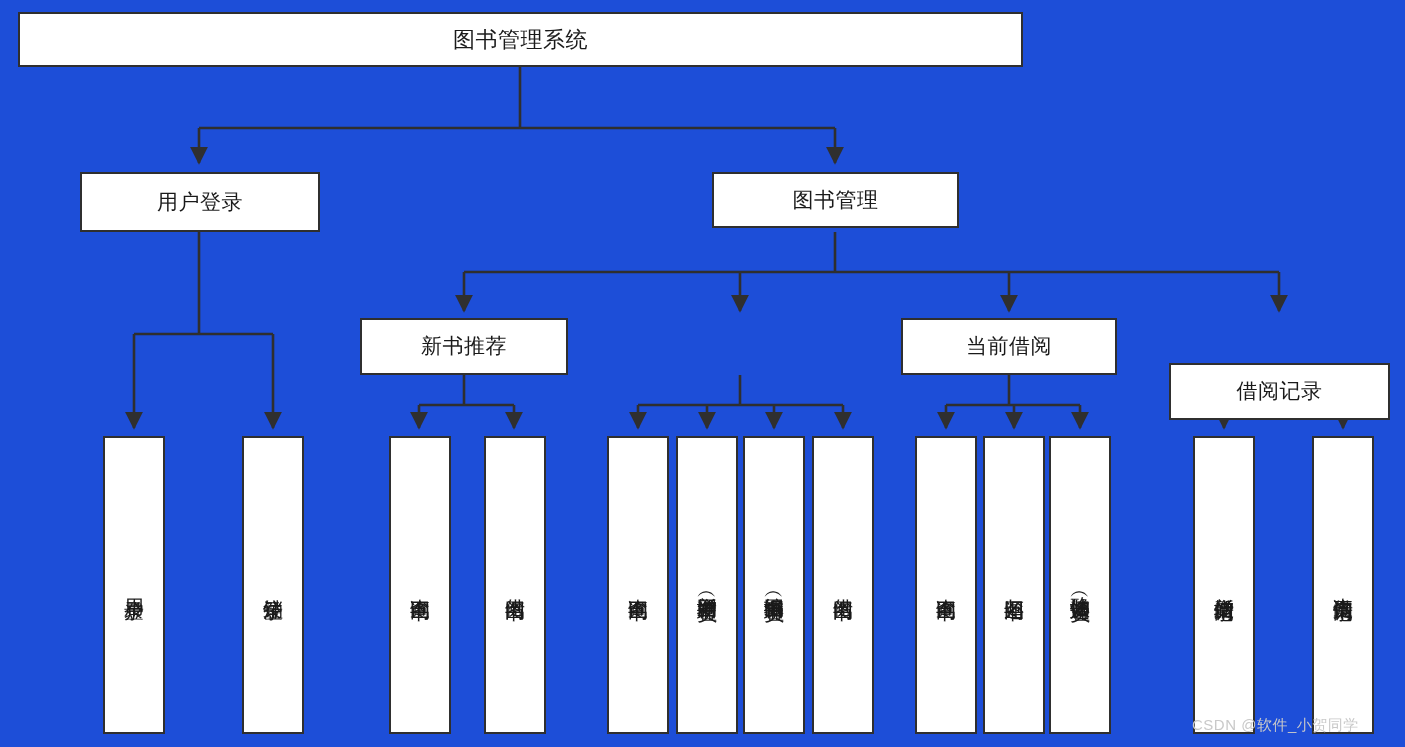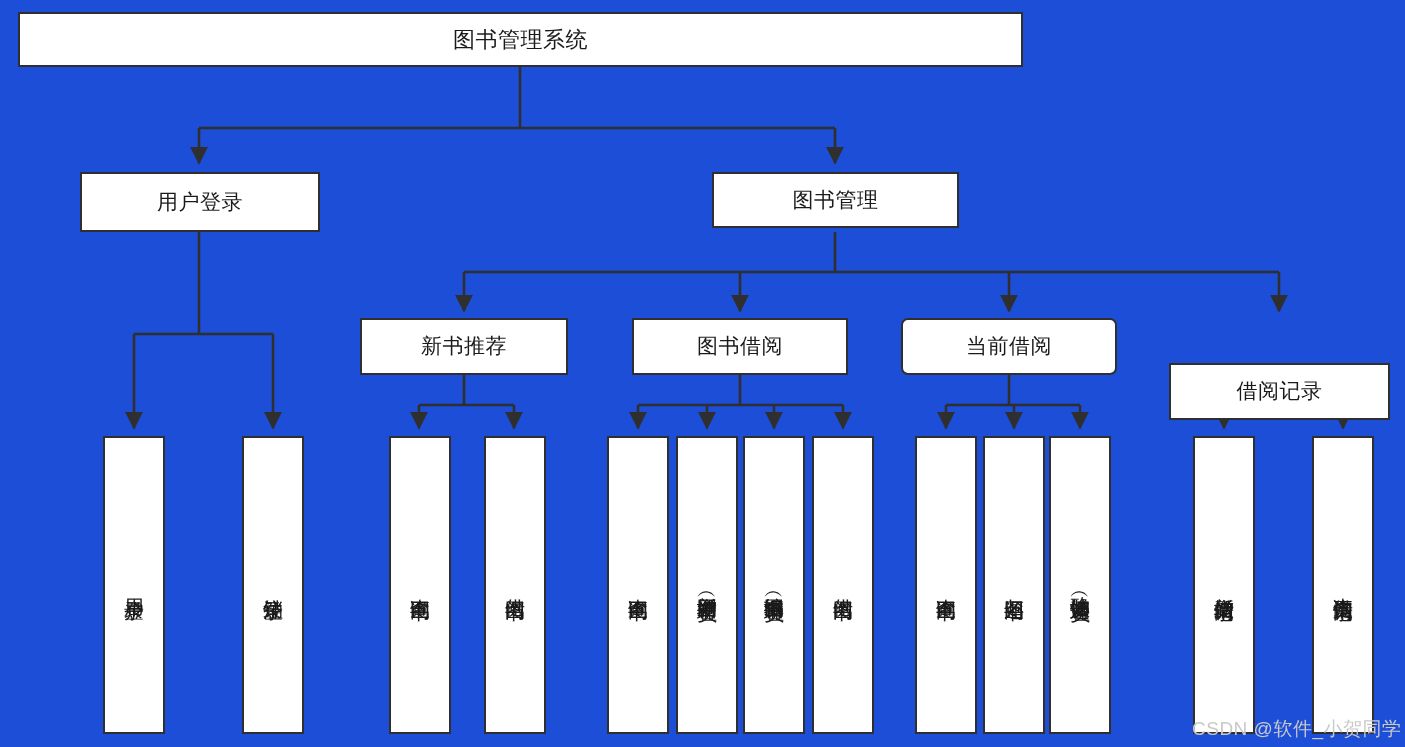--- a/index.html
+++ b/index.html
@@ -46,21 +46,21 @@
     letter-spacing: 1px;
     line-height: 1.25;
     white-space: normal;
   }
   .node.root {
     font-size: 22px;
   }
   .watermark {
     position: absolute;
     color: #c9c9c9;
-    font-size: 19px;
+    font-size: 15px;
     letter-spacing: 0.5px;
     white-space: nowrap;
     user-select: none;
   }
 </style>
 </head>
 <body>
 
 <div id="canvas">
 
@@ -113,22 +113,21 @@
       <path d="M 1343 405 L 1343 428" marker-end="url(#arrow)"></path>
     </g>
   </svg>
 
   <div class="node root" style="left:18px; top:12px; width:1005px; height:55px;">图书管理系统</div>
 
   <div class="node" style="left:80px; top:172px; width:240px; height:60px;">用户登录</div>
   <div class="node" style="left:712px; top:172px; width:247px; height:56px;">图书管理</div>
 
   <div class="node" style="left:360px; top:318px; width:208px; height:57px;">新书推荐</div>
-  <div class="node" style="left:632px; top:318px; width:216px; height:57px;">图书借阅</div>
-  <div class="node" style="left:901px; top:318px; width:216px; height:57px;border-radius:7px;">当前借阅</div>
+  <div class="node" style="left:901px; top:318px; width:216px; height:57px;">当前借阅</div>
   <div class="node" style="left:1169px; top:318px; width:221px; height:57px;margin-top:45px;">借阅记录</div>
 
   <div class="node vertical" style="left:103px; top:436px; width:62px; height:298px;">用户登录</div>
   <div class="node vertical" style="left:242px; top:436px; width:62px; height:298px;">注销登录</div>
 
   <div class="node vertical" style="left:389px; top:436px; width:62px; height:298px;">查询图书</div>
   <div class="node vertical" style="left:484px; top:436px; width:62px; height:298px;">借阅图书</div>
 
   <div class="node vertical" style="left:607px; top:436px; width:62px; height:298px;">查询图书</div>
   <div class="node vertical" style="left:676px; top:436px; width:62px; height:298px;">新增图书（管理员）</div>

